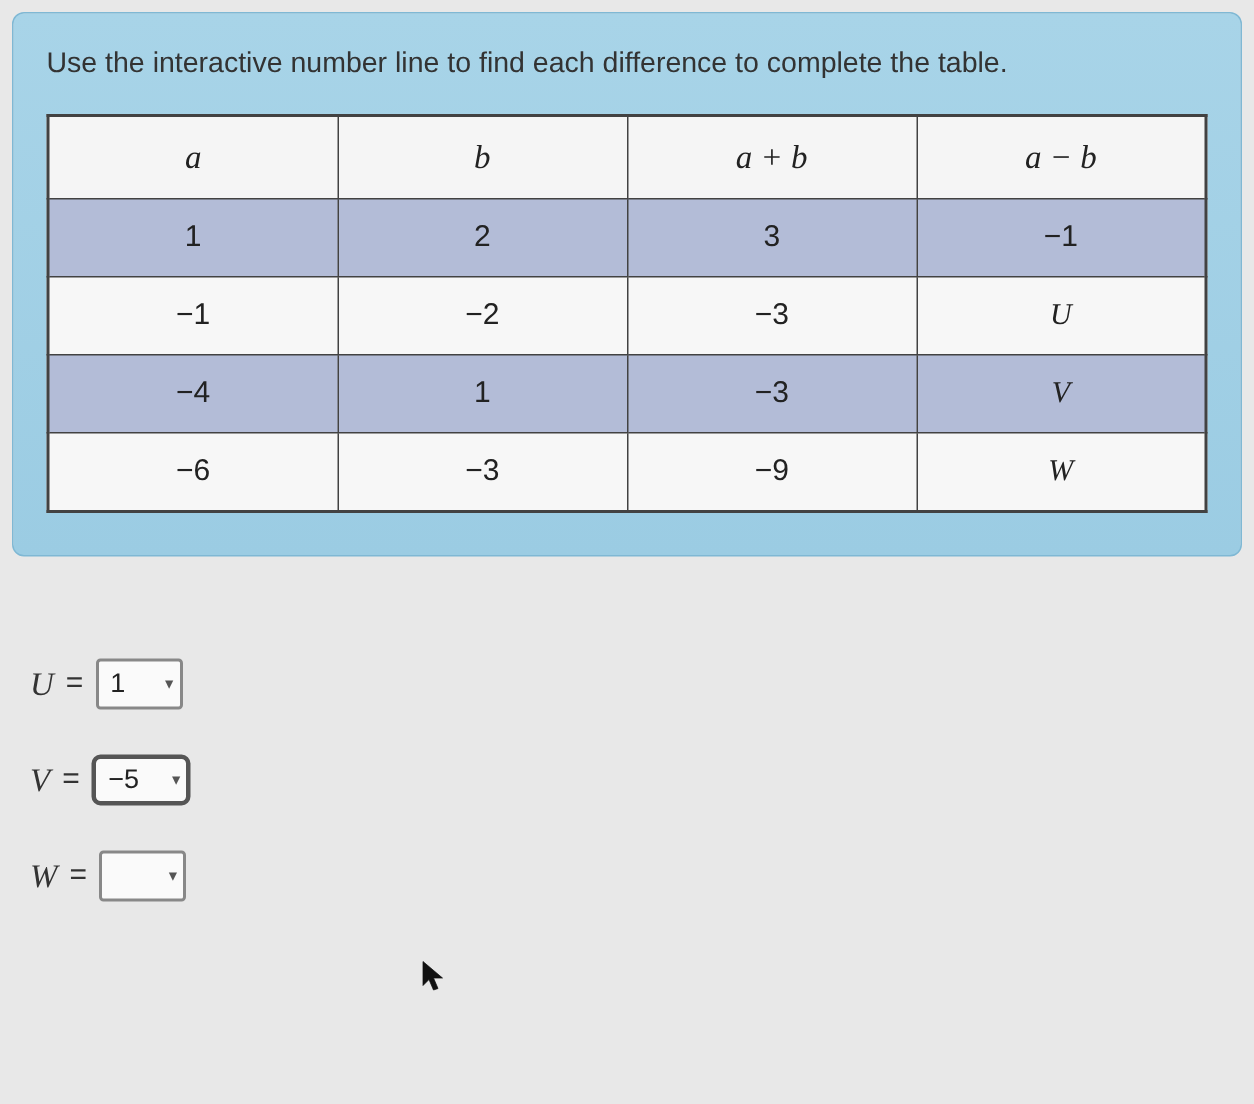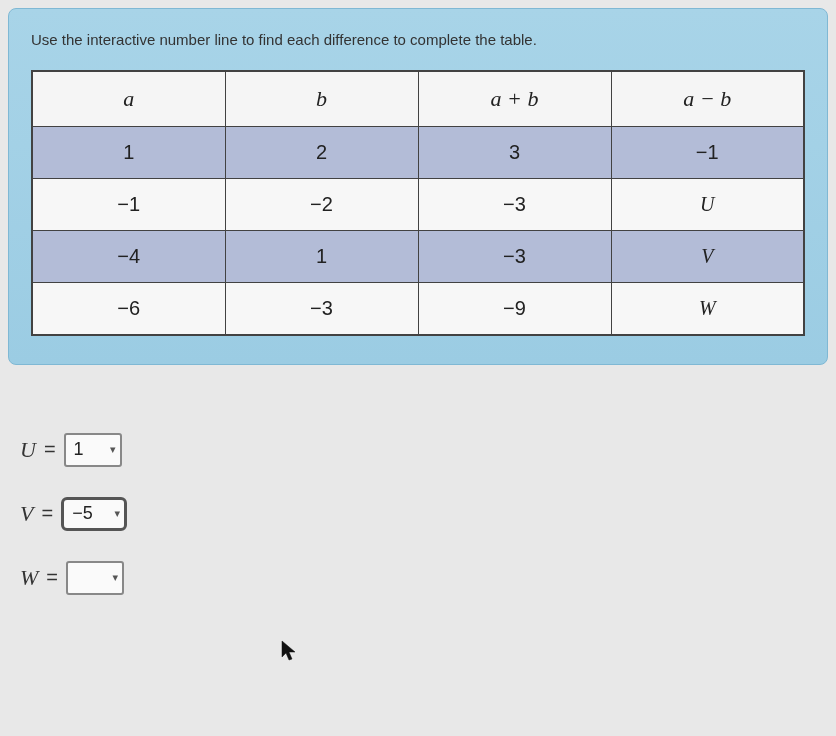--- a/index.html
+++ b/index.html
@@ -13,21 +13,21 @@
     color: #222;
   }
   .question-card {
     background: linear-gradient(180deg, #a8d4e8 0%, #9bcce3 100%);
     border-radius: 8px;
     padding: 20px 22px 28px 22px;
     margin: 8px;
     border: 1px solid #7fb8d4;
   }
   .instruction {
-    font-size: 15px;
+    font-size: 19px;
     color: #333;
     line-height: 1.5;
     margin-bottom: 18px;
   }
   table.data-table {
     border-collapse: collapse;
     width: 100%;
     background: #f8f8f8;
     border: 2px solid #424242;
   }

